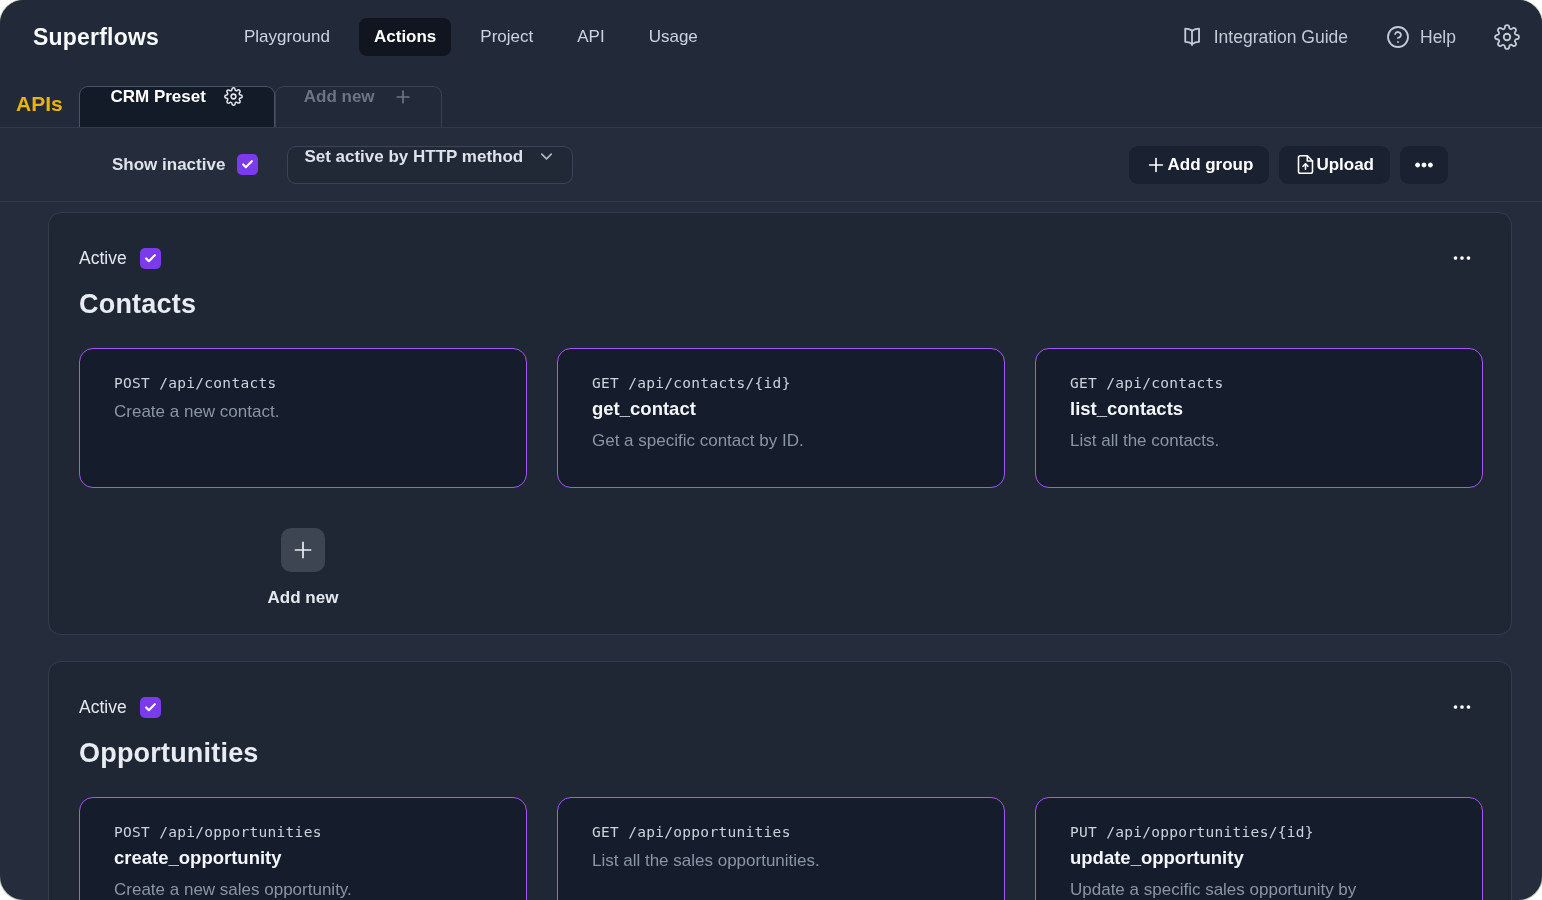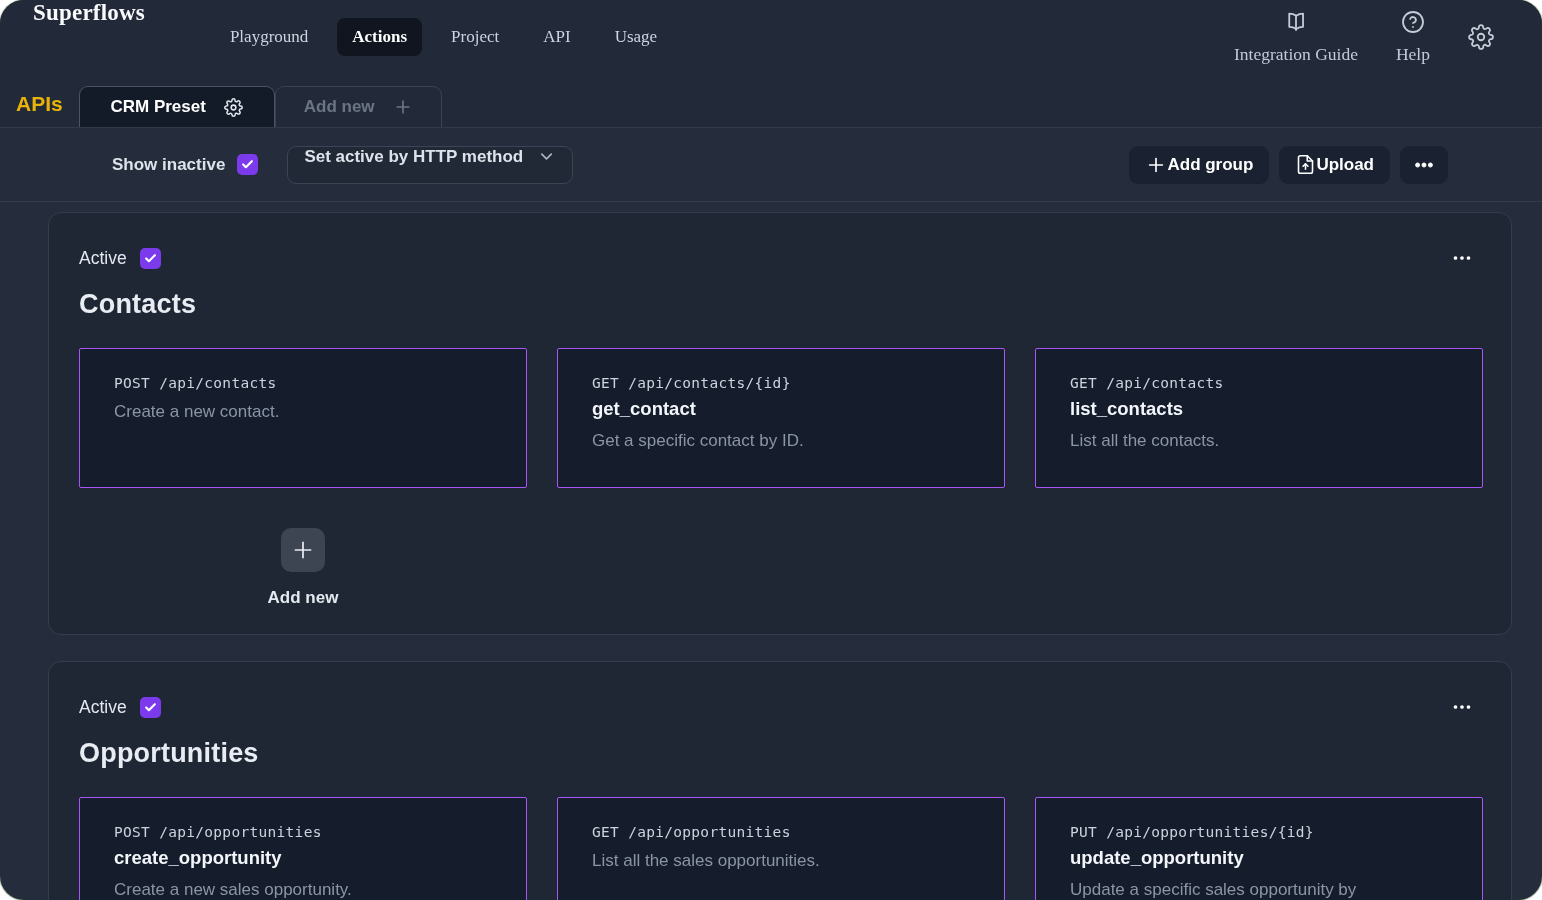--- a/index.html
+++ b/index.html
@@ -12,47 +12,46 @@
     background: #252d3c;
     border-radius: 24px;
     overflow: hidden;
     box-shadow: 0 0 0 1px rgba(110,140,90,.5);
   }
 
   
   .topnav {
     height: 74px;
     background: #222938;
-    display: flex; 
-    padding: 0 48px 0 33px;
-    font-family: Liberation Serif, serif;
+    display: flex; align-items: center;
+    padding: 0 22px 0 33px;
   }
   .brand { color: #f8fafc; font-size: 23px; font-weight: 700; letter-spacing: .2px; cursor: pointer; }
   .nav-items { display: flex; align-items: center; gap: 14px; margin-left: 70px; }
   .nav-item {
     color: #cbd5e1; font-size: 17px; font-weight: 500;
     padding: 9px 15px; border-radius: 8px; cursor: pointer; white-space: nowrap;
   }
   .nav-item.active { background: #10151f; color: #ffffff; font-weight: 600; }
   .topnav-right { margin-left: auto; display: flex; align-items: center; gap: 38px; }
-  .nav-link { display: flex; align-items: center; gap: 10px; color: #c3cbd7; font-size: 17.5px; cursor: pointer; flex-direction: column; }
+  .nav-link { display: flex; align-items: center; gap: 10px; color: #c3cbd7; font-size: 17.5px; cursor: pointer; }
   .nav-link svg, .gear-btn svg { stroke: #c3cbd7; }
   .gear-btn { display: flex; align-items: center; cursor: pointer; }
 
   
   .tabbar {
     height: 54px;
     background: #222938;
     border-bottom: 1px solid #303a4a;
     display: flex; align-items: flex-end;
     padding-left: 14px;
   }
   .apis-label { color: #eab308; font-size: 21px; font-weight: 600; align-self: center; margin: 0 16px 0 2px; padding-top: 6px; }
   .tab {
-    height: 41px; display: flex; align-items: center; justify-content: center; gap: 18px;
+    height: 41px; display: flex; align-items: flex-start; justify-content: center; gap: 18px;
     border: 1px solid #4a5467; border-bottom: none;
     border-radius: 9px 9px 0 0;
     font-size: 17px; cursor: pointer;
   }
   .tab.active { width: 196px; background: #141b28; color: #ffffff; font-weight: 700; }
   .tab.ghost  { width: 167px; border-color: #39424f; color: #6b7585; font-weight: 600; background: transparent; }
   .tab.active svg { stroke: #e2e8f0; }
   .tab.ghost svg { stroke: #6b7585; }
 
   
@@ -109,21 +108,21 @@
   .active-toggle { display: flex; align-items: center; gap: 13px; }
   .active-label { color: #e4e9ef; font-size: 17.5px; font-weight: 500; }
   .group-menu { margin-left: auto; cursor: pointer; display: flex; align-items: center; padding: 6px; }
   .group-title { margin-top: 12px; color: #e9edf3; font-size: 27px; font-weight: 800; letter-spacing: .2px; }
 
   .actions-grid { margin-top: 28px; display: grid; grid-template-columns: repeat(3, 448px); gap: 30px; }
   .action-card {
     height: 140px;
     background: #151c2b;
     border: 1.5px solid #a855f7;
-    border-radius: 2px;
+    border-radius: 14px;
     padding: 26px 34px;
     cursor: pointer;
   }
   .action-method {
     font-family: "DejaVu Sans Mono", monospace;
     font-size: 14.5px; color: #ccd3dd; letter-spacing: .3px;
   }
   .action-name { margin-top: 7px; color: #f3f6fa; font-size: 18.5px; font-weight: 700; }
   .action-desc { margin-top: 11px; color: #8a95a6; font-size: 17px; }
 

